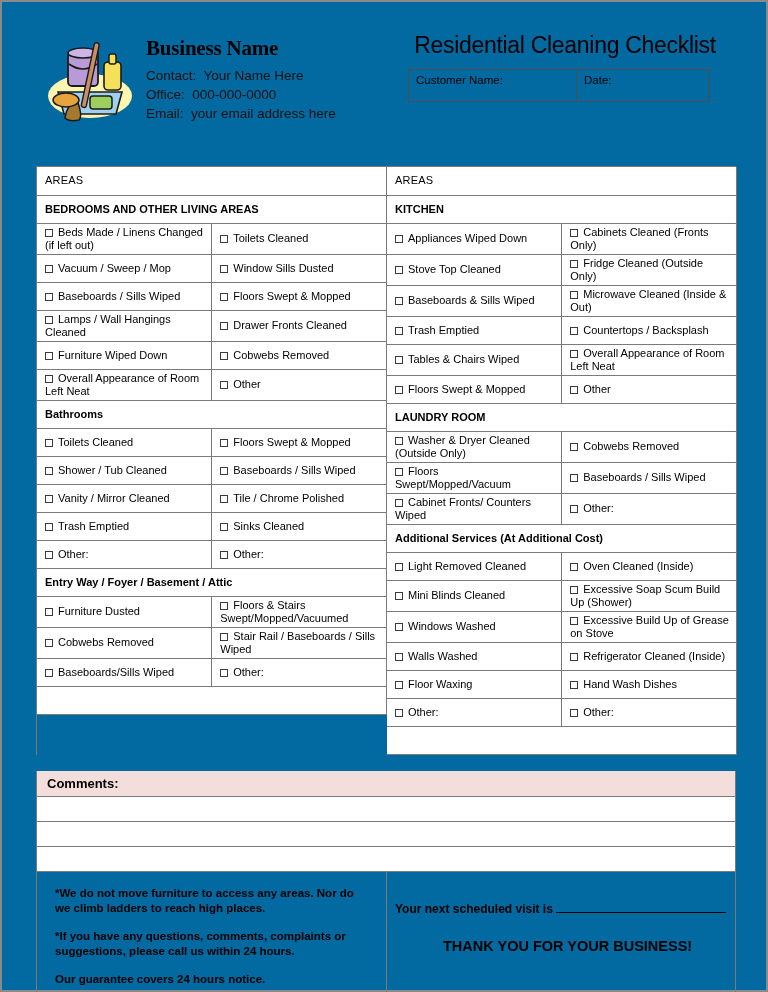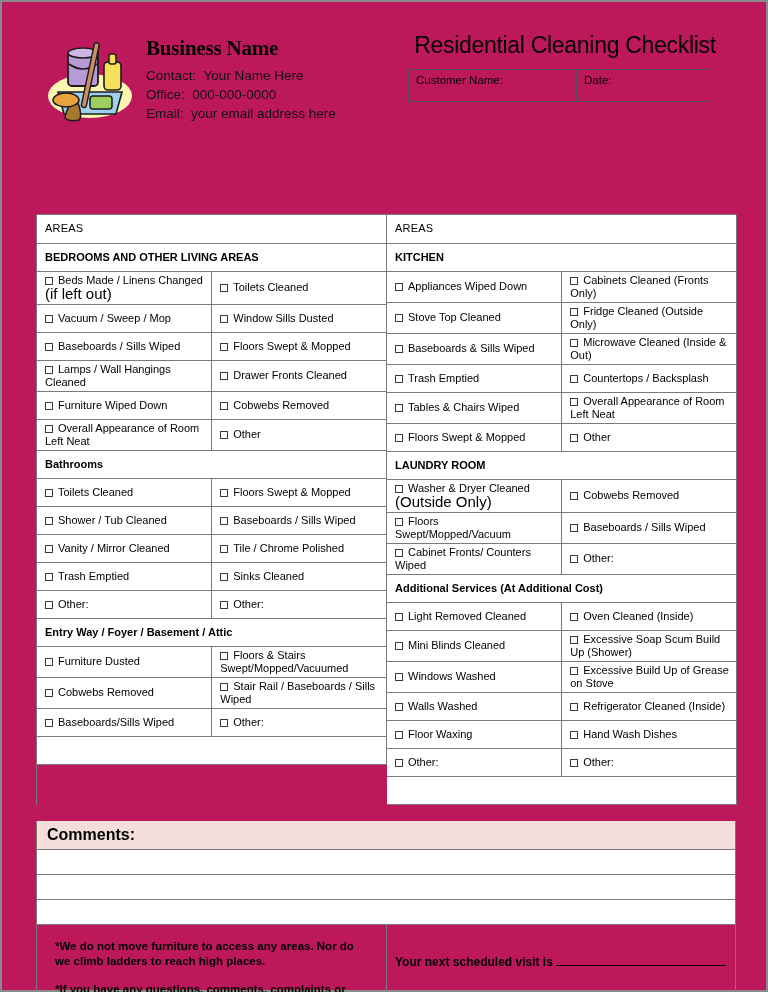--- a/index.html
+++ b/index.html
@@ -10,21 +10,21 @@
   body {
     width: 768px; height: 992px;
     font-family: "Liberation Sans", sans-serif;
     color: #000;
     overflow: hidden;
   }
 
   .page {
     position: relative;
     width: 768px; height: 992px;
-    background: #be185d;
+    background: #0369a1;
     border: 2px solid #8a8a8a;
   }
 
   
   .header {
     display: flex;
     align-items: flex-start;
     padding: 22px 34px 0 34px;
     height: 148px;
   }
@@ -74,21 +74,20 @@
     height: 32px;
     vertical-align: top;
     padding: 4px 7px;
     font-size: 11.5px;
   }
   .info-table td.c1 { width: 168px; margin-top: 13px; }
 
   
   .grid-wrap {
     padding: 16px 34px;
-    margin-top: 48px;
   }
   .cols {
     display: flex;
     width: 700px;
     border-top: 1px solid #7a7a7a;
     border-left: 1px solid #7a7a7a;
   }
   .col { width: 350px; flex: 0 0 350px; }
 
   table.sect {
@@ -125,33 +124,33 @@
     height: 22px;
   }
   .chk {
     display: inline-block;
     width: 8px; height: 8px;
     border: 1px solid #3a3a3a;
     margin-right: 5px;
     vertical-align: -1px;
     background: #fff;
   }
-  .small { font-size: 15px; }
+  .small { font-size: 11px; }
 
   
   .comments {
     width: 700px;
     margin: 0 34px;
     border-left: 1px solid #7a7a7a;
     border-right: 1px solid #7a7a7a;
   }
   .comments .cap {
     background: #f3dedc;
     font-weight: bold;
-    font-size: 16px;
+    font-size: 13px;
     padding: 5px 10px;
     border-bottom: 1px solid #7a7a7a;
   }
   .comments .line {
     height: 25px;
     border-bottom: 1px solid #7a7a7a;
     background: #fff;
   }
 
   

